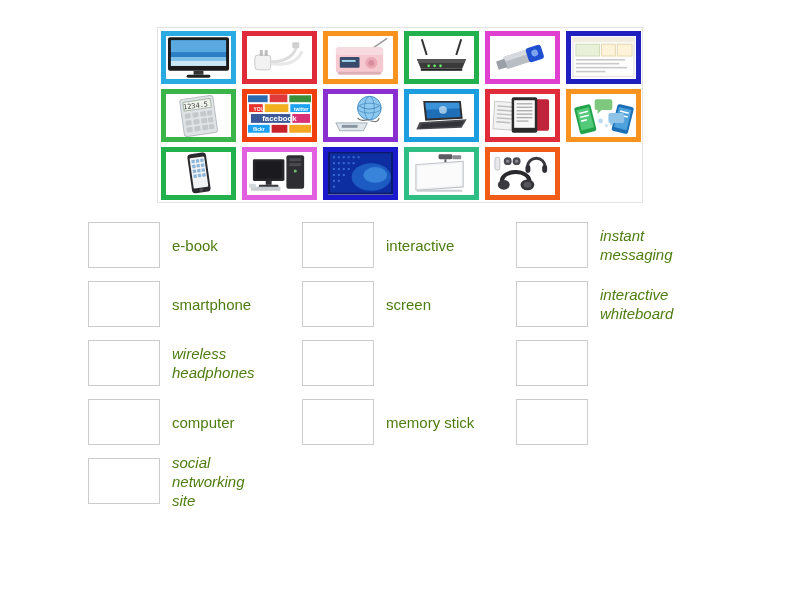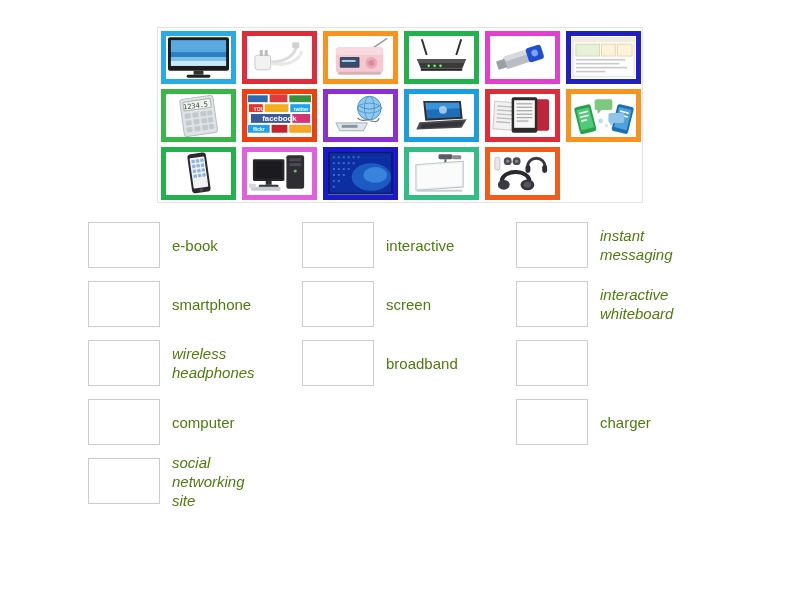--- a/index.html
+++ b/index.html
@@ -453,40 +453,42 @@
         <div class="row">
           <div class="dropzone"></div>
           <div class="label">interactive</div>
         </div>
         <div class="row">
           <div class="dropzone"></div>
           <div class="label">screen</div>
         </div>
         <div class="row">
           <div class="dropzone"></div>
-          <div class="label">broadband</div>
+        </div>
+        <div class="row">
+          <div class="dropzone"></div>
+          <div class="label">memory stick</div>
         </div>
       </div>
       <div class="column">
         <div class="row">
           <div class="dropzone"></div>
           <div class="label multi">instant
 messaging</div>
         </div>
         <div class="row">
           <div class="dropzone"></div>
           <div class="label multi">interactive
 whiteboard</div>
         </div>
         <div class="row">
           <div class="dropzone"></div>
         </div>
         <div class="row">
           <div class="dropzone"></div>
-          <div class="label">charger</div>
         </div>
         <div class="row spacer">
           <div class="dropzone"></div>
           <div class="label"></div>
         </div>
       </div>
     </div>
 
 </div>
 

